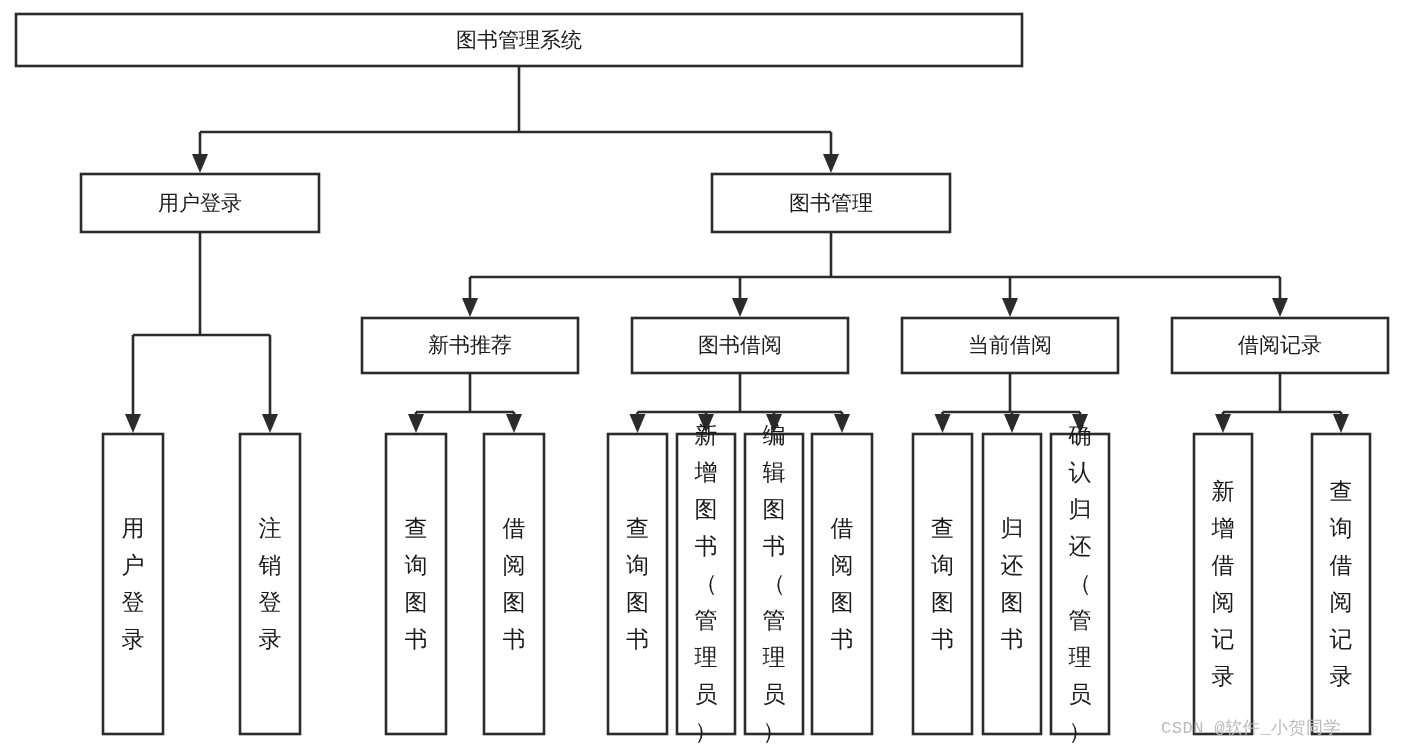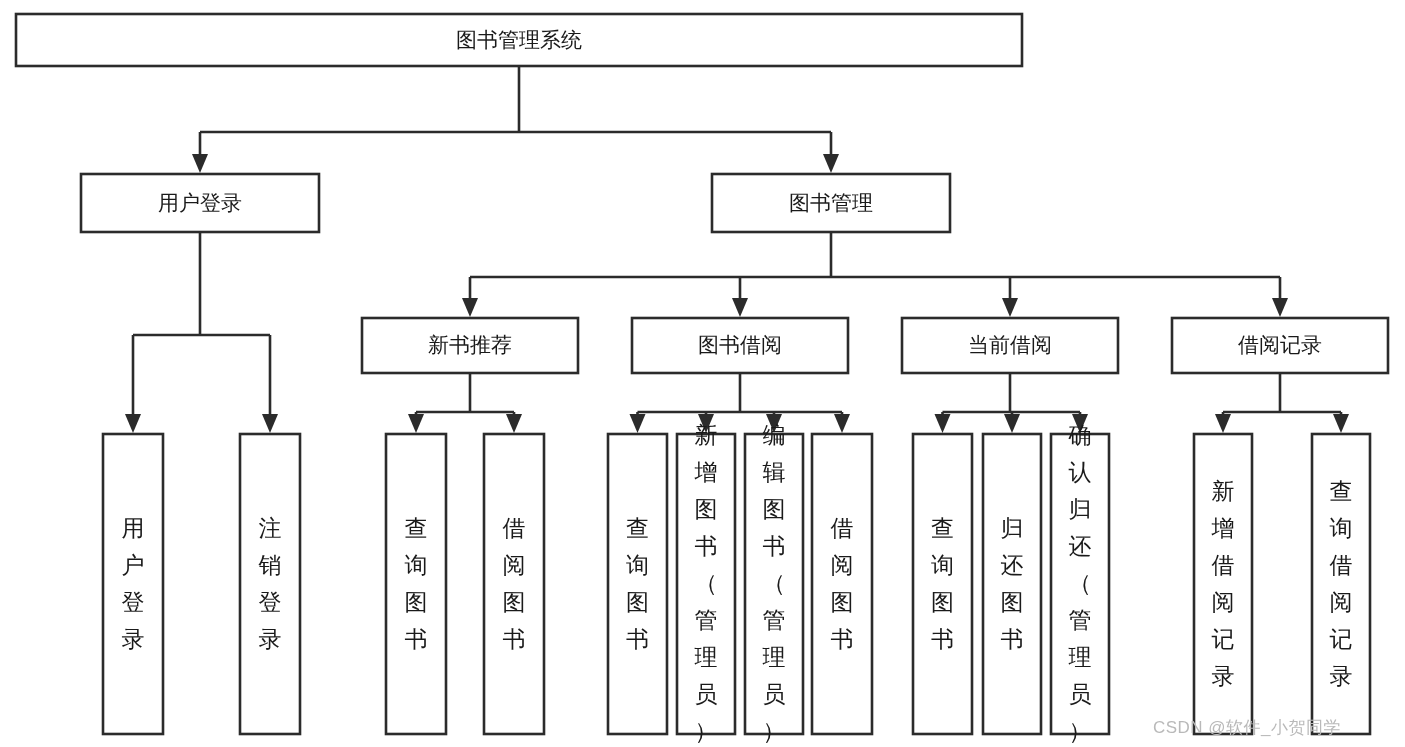--- a/index.html
+++ b/index.html
@@ -52,21 +52,21 @@
   .node-label-vertical {
     fill: #1a1a1a;
     font-family: "Liberation Sans", "DejaVu Sans", sans-serif;
     font-size: 23px;
     text-anchor: middle;
   }
   .watermark {
     position: absolute;
     right: 10px;
     bottom: 8px;
-    font-family: Liberation Sans, sans-serif;
+    font-family: Liberation Mono, monospace;
     font-size: 17px;
     color: #b9b9b9;
     letter-spacing: 0.5px;
     white-space: nowrap;
     pointer-events: none;
   }
 </style>
 </head>
 <body>
 

